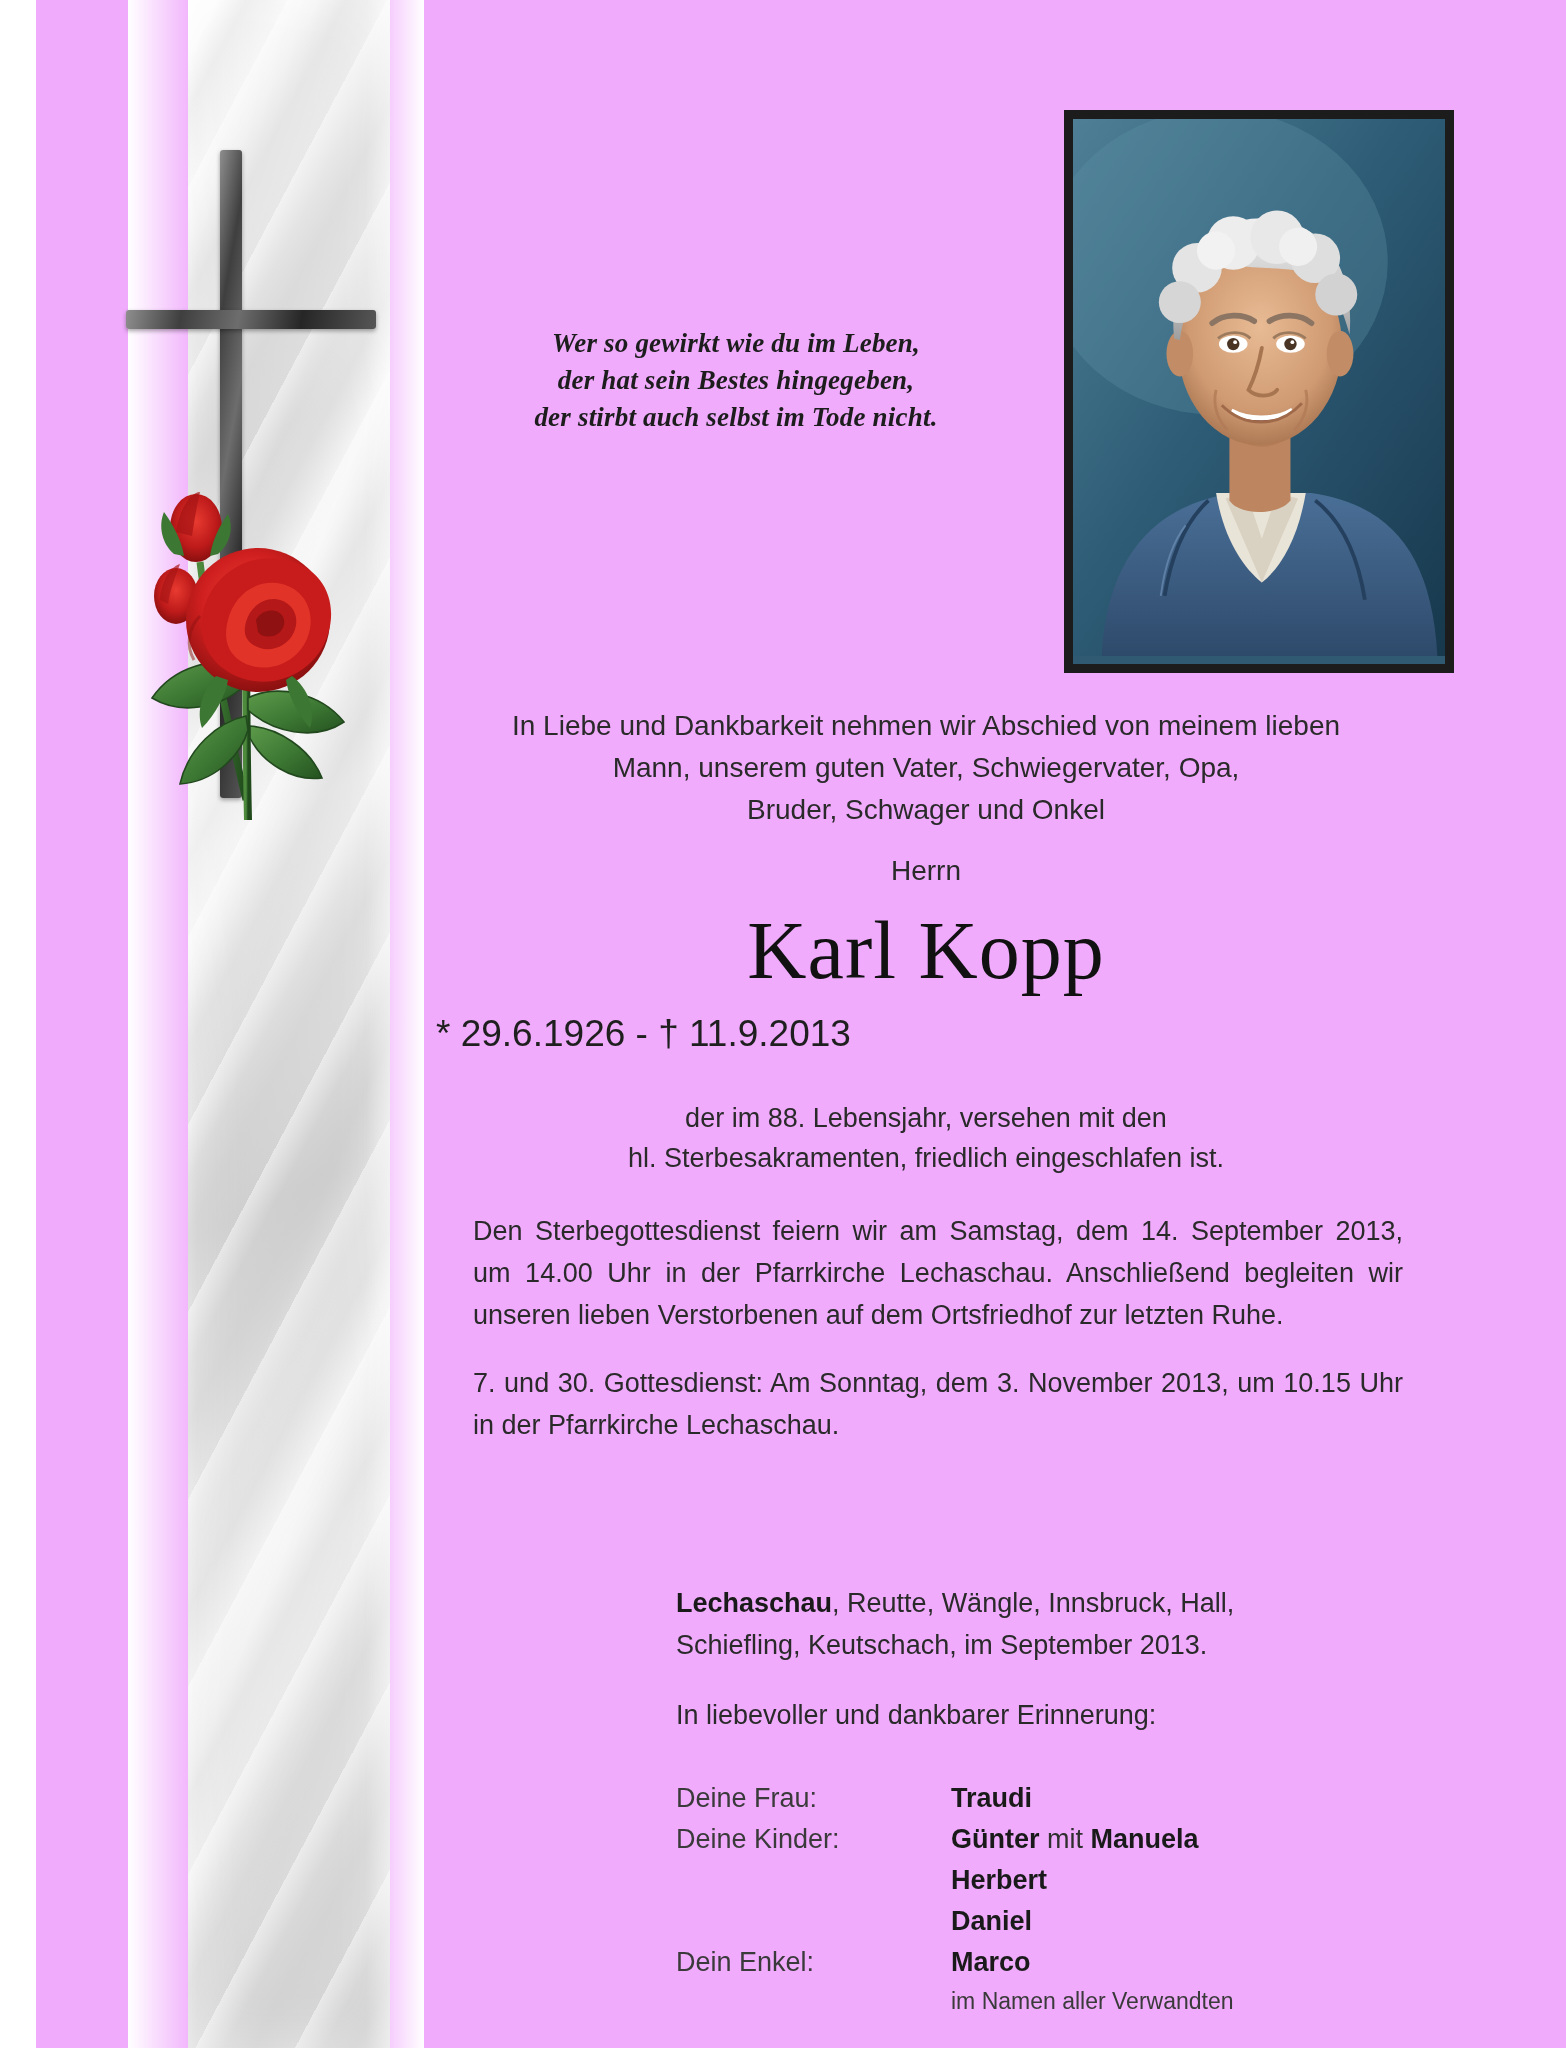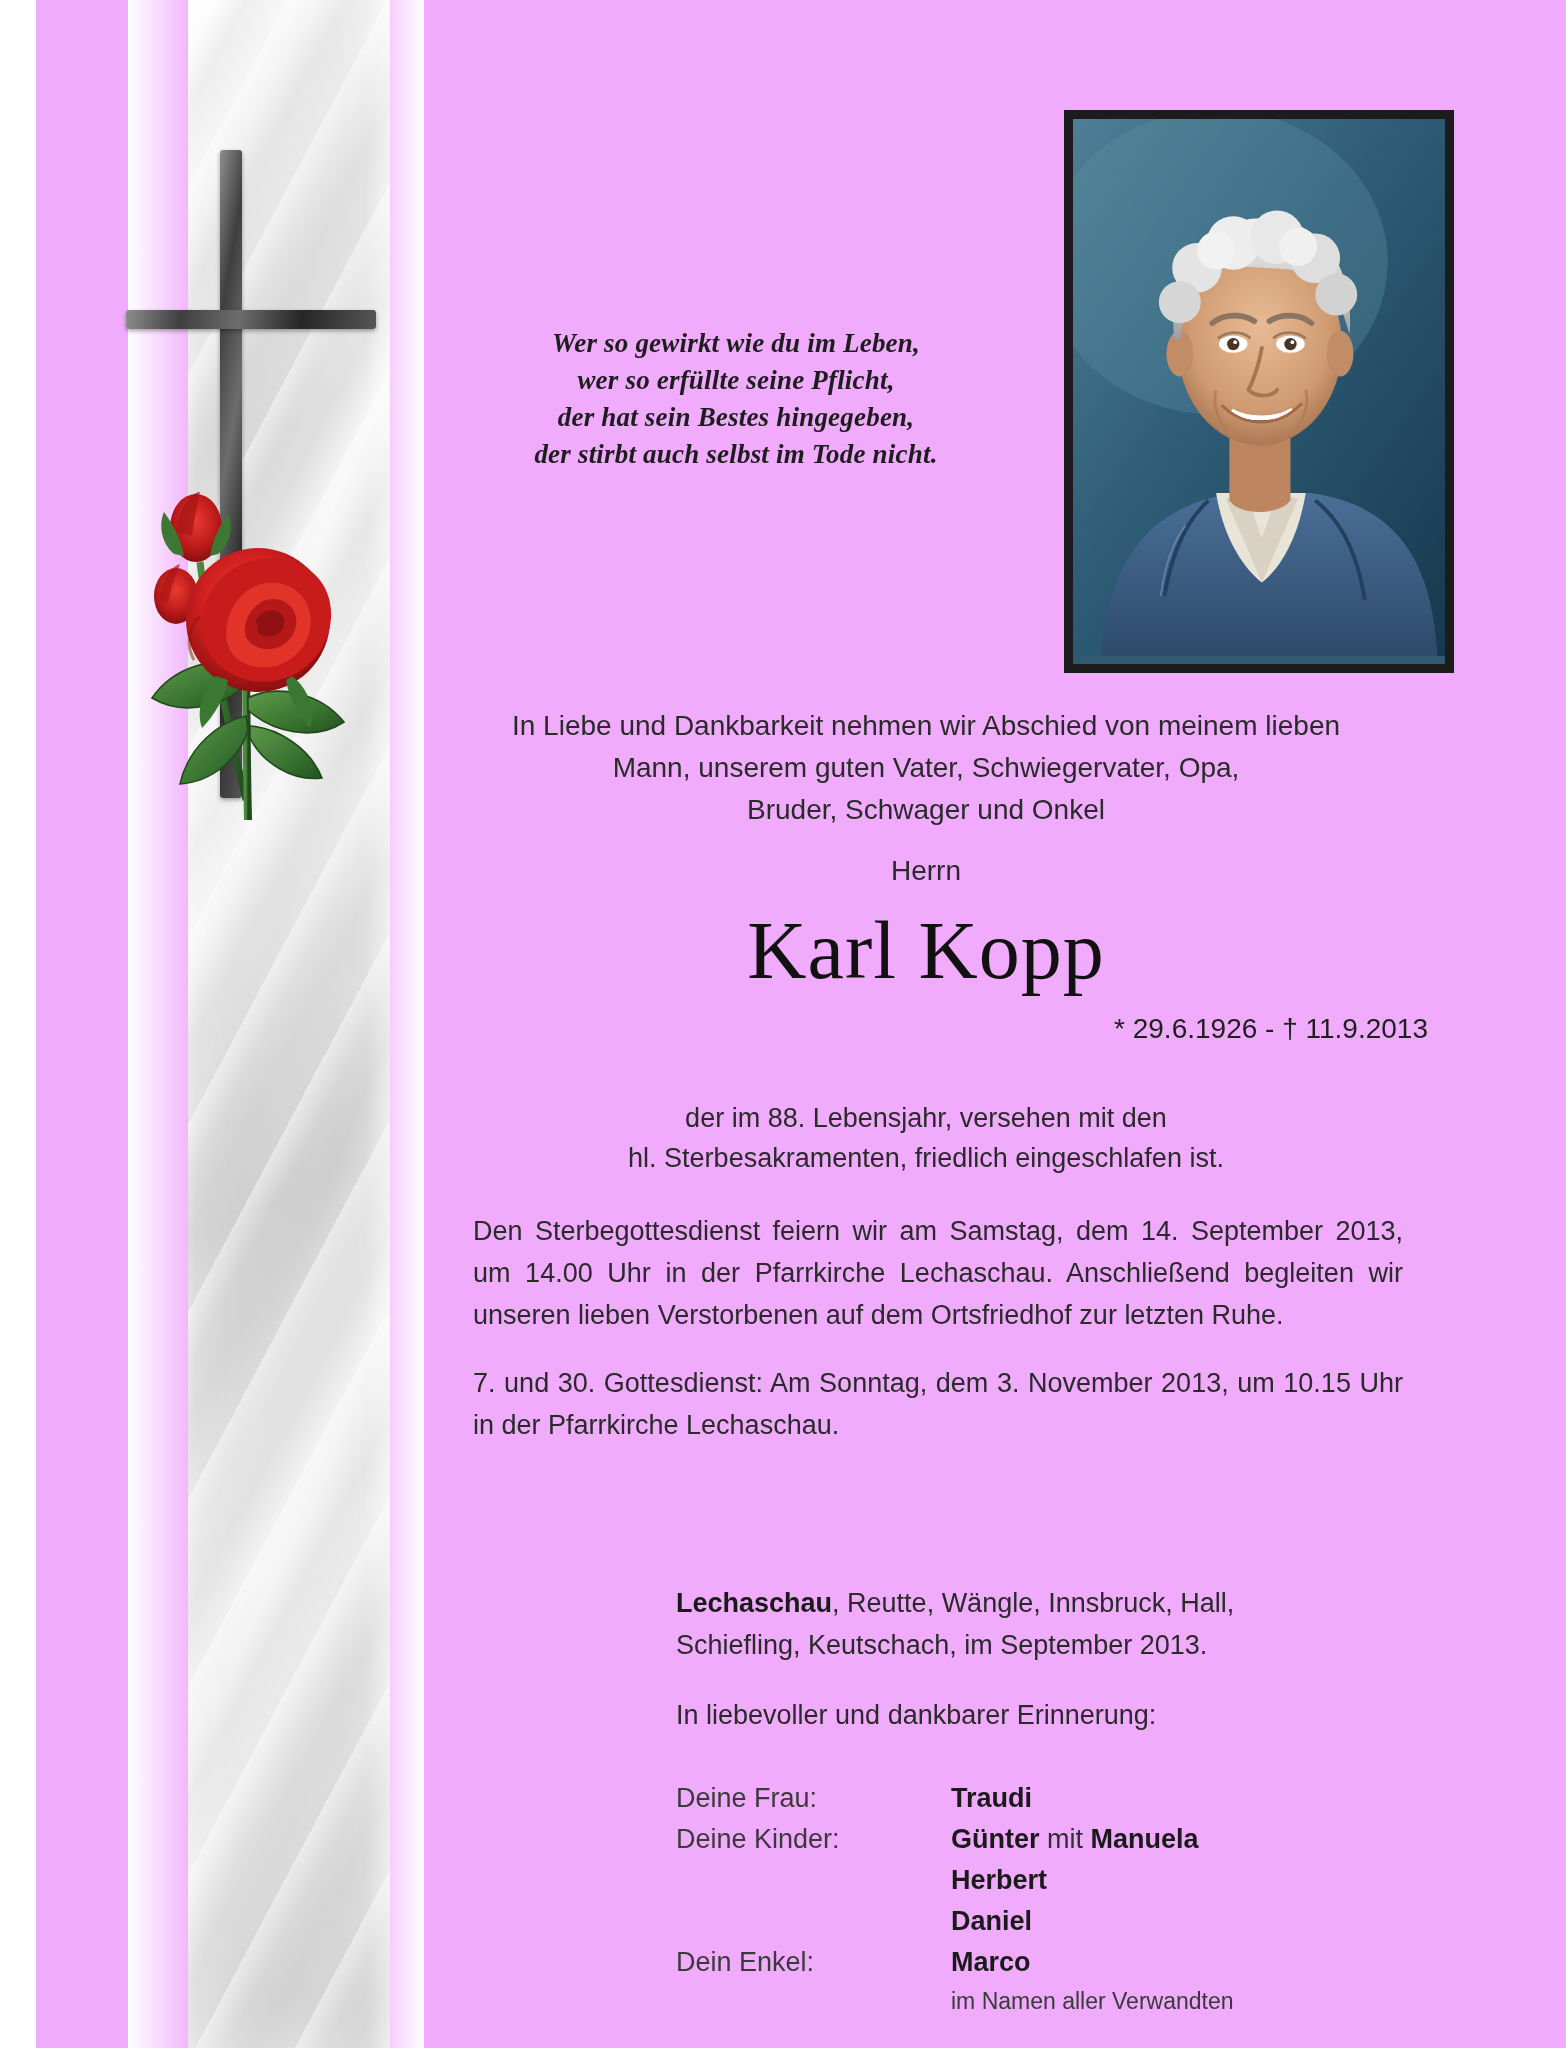--- a/index.html
+++ b/index.html
@@ -124,24 +124,24 @@
     text-align: center;
     font-family: "Liberation Serif", serif;
     font-size: 82px;
     line-height: 92px;
     color: #111;
     letter-spacing: 1px;
   }
 
   .dates {
     position: absolute;
-    left: 412px; top: 1013px;
+    left: 400px; top: 1013px;
     width: 980px;
-    text-align: right;
-    font-size: 28px;
+    text-align: left;
+    font-size: 37px;
     color: #1f1f1f;
     font-weight: 400;
   }
 
   .agetext {
     position: absolute;
     left: 400px; top: 1098px;
     width: 980px;
     text-align: center;
     font-size: 27px;
@@ -343,21 +343,20 @@
       <path d="M166 306 C184 316, 212 316, 230 305" stroke="#ffffff" stroke-width="5" fill="none"></path>
       <path d="M156 300 C180 324, 216 324, 240 298" stroke="#a06a4a" stroke-width="3" fill="none"></path>
       <path d="M150 284 C146 300, 152 316, 162 326" stroke="#b07a56" stroke-width="3" fill="none" opacity=".8"></path>
       <path d="M244 284 C248 300, 242 316, 232 326" stroke="#b07a56" stroke-width="3" fill="none" opacity=".8"></path>
       <path d="M176 336 C190 344, 206 344, 220 336" stroke="#b07a56" stroke-width="3" fill="none" opacity=".7"></path>
     </svg>
   </div>
 
   <div class="verse">
     <div>Wer so gewirkt wie du im Leben,</div>
-    <div>wer so erfüllte seine Pflicht,</div>
     <div>der hat sein Bestes hingegeben,</div>
     <div>der stirbt auch selbst im Tode nicht.</div>
   </div>
 
   <div class="intro">
     <div>In Liebe und Dankbarkeit nehmen wir Abschied von meinem lieben</div>
     <div>Mann, unserem guten Vater, Schwiegervater, Opa,</div>
     <div>Bruder, Schwager und Onkel</div>
   </div>
 

